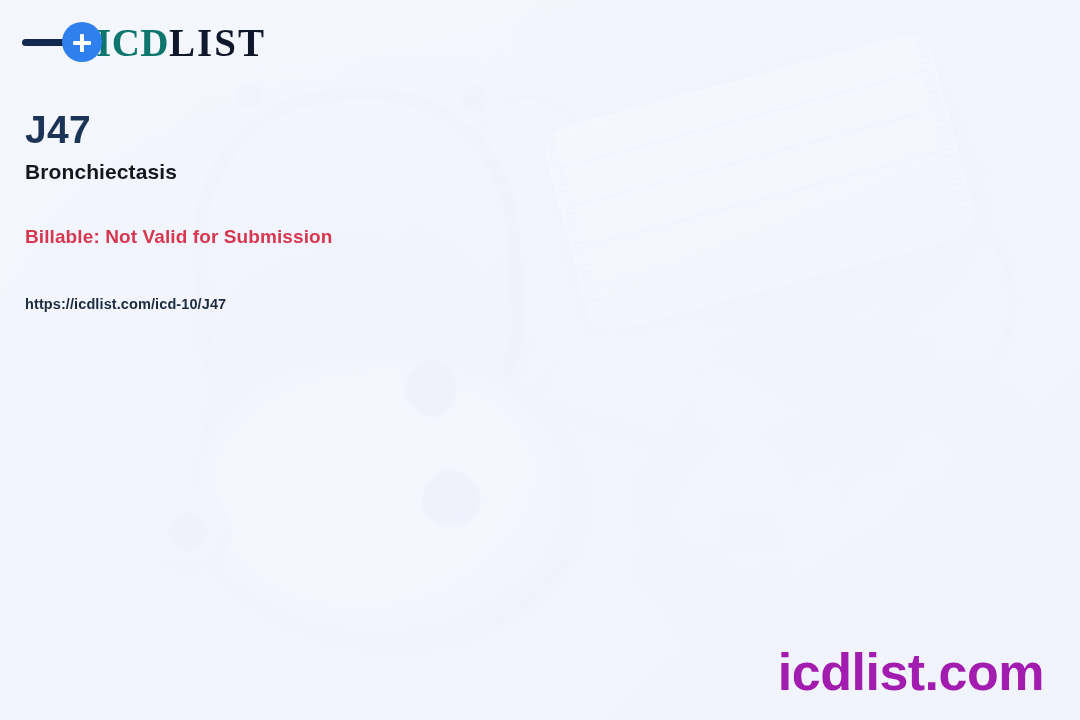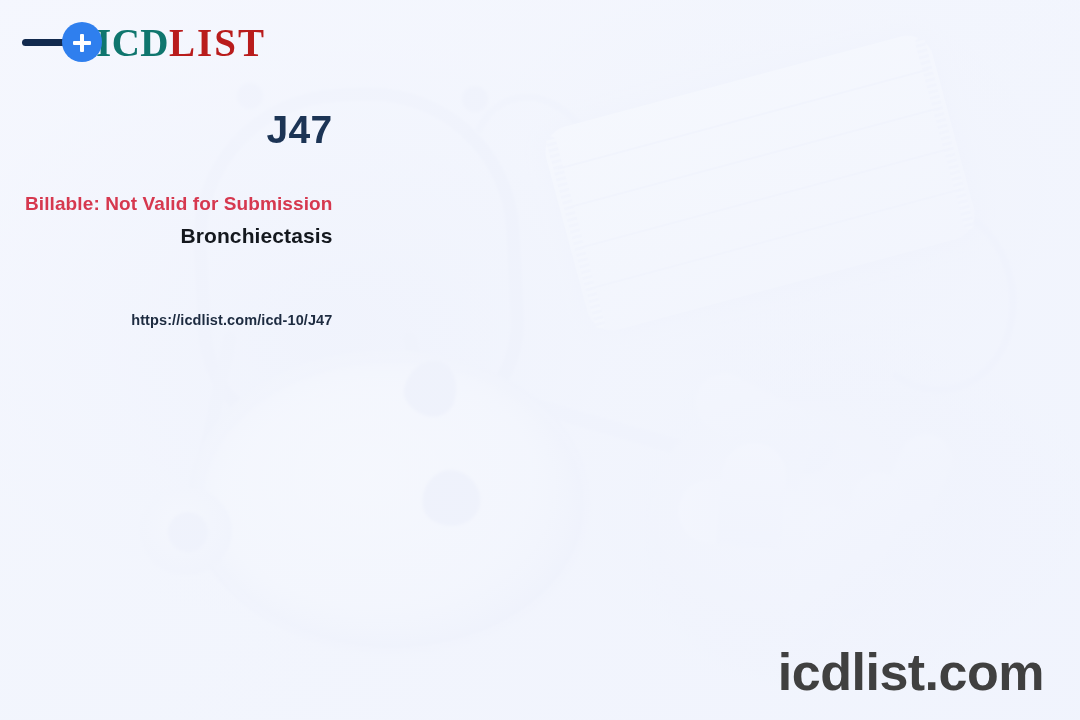--- a/index.html
+++ b/index.html
@@ -335,36 +335,35 @@
   }
   #logo-wordmark {
     font-size: 39px;
     font-weight: 700;
     letter-spacing: .5px;
     line-height: 1;
     margin-left: -6px;
     font-family: "Liberation Serif", serif;
   }
   #logo-word-icd { color: #0f766e; }
-  #logo-word-list { color: #b91c1c; letter-spacing: 2px; }
+  #logo-word-list { color: #0f172a; letter-spacing: 2px; }
 
   #header-title {
     font-size: 31px;
     font-weight: 700;
     color: #1e3a63;
     letter-spacing: .2px;
     white-space: nowrap;
   }
 
   
   #code-block {
     position: absolute;
     left: 25px;
     top: 110px;
-    text-align: right;
   }
   #code-value {
     font-size: 39px;
     font-weight: 700;
     color: #1c3455;
     line-height: 1.05;
     letter-spacing: .3px;
   }
   #code-description {
     margin-top: 9px;
@@ -374,34 +373,34 @@
     letter-spacing: .1px;
   }
   #billable-status {
     margin-top: 42px;
     font-size: 19px;
     font-weight: 600;
     color: #d6384f;
     letter-spacing: .1px;
   }
   #code-url {
-    margin-top: 64px;
+    margin-top: 48px;
     font-size: 14.5px;
     font-weight: 600;
     color: #1d2b40;
     letter-spacing: .1px;
   }
 
   #footer-brand {
     position: absolute;
     right: 36px;
     bottom: 22px;
     font-size: 52px;
     font-weight: 700;
-    color: #404040;
+    color: #a21caf;
     letter-spacing: -.5px;
     line-height: 1;
   }
 </style>
 </head>
 <body>
 
 <div id="card">
 
   <div id="bg-photo">
@@ -452,21 +451,21 @@
         <span id="logo-plus-circle">
           <span class="bar-h"></span>
           <span class="bar-v"></span>
         </span>
         <span id="logo-wordmark"><span id="logo-word-icd">ICD</span><span id="logo-word-list">LIST</span></span>
       </div>
     </div>
 
     <div id="code-block">
       <div id="code-value">J47</div>
+      <div id="code-description">Bronchiectasis</div>
       <div id="billable-status">Billable: Not Valid for Submission</div>
-      <div id="code-description">Bronchiectasis</div>
       <div id="code-url">https://icdlist.com/icd-10/J47</div>
     </div>
 
     <div id="footer-brand">icdlist.com</div>
 
   </div>
 </div>
 
 </body></html>

